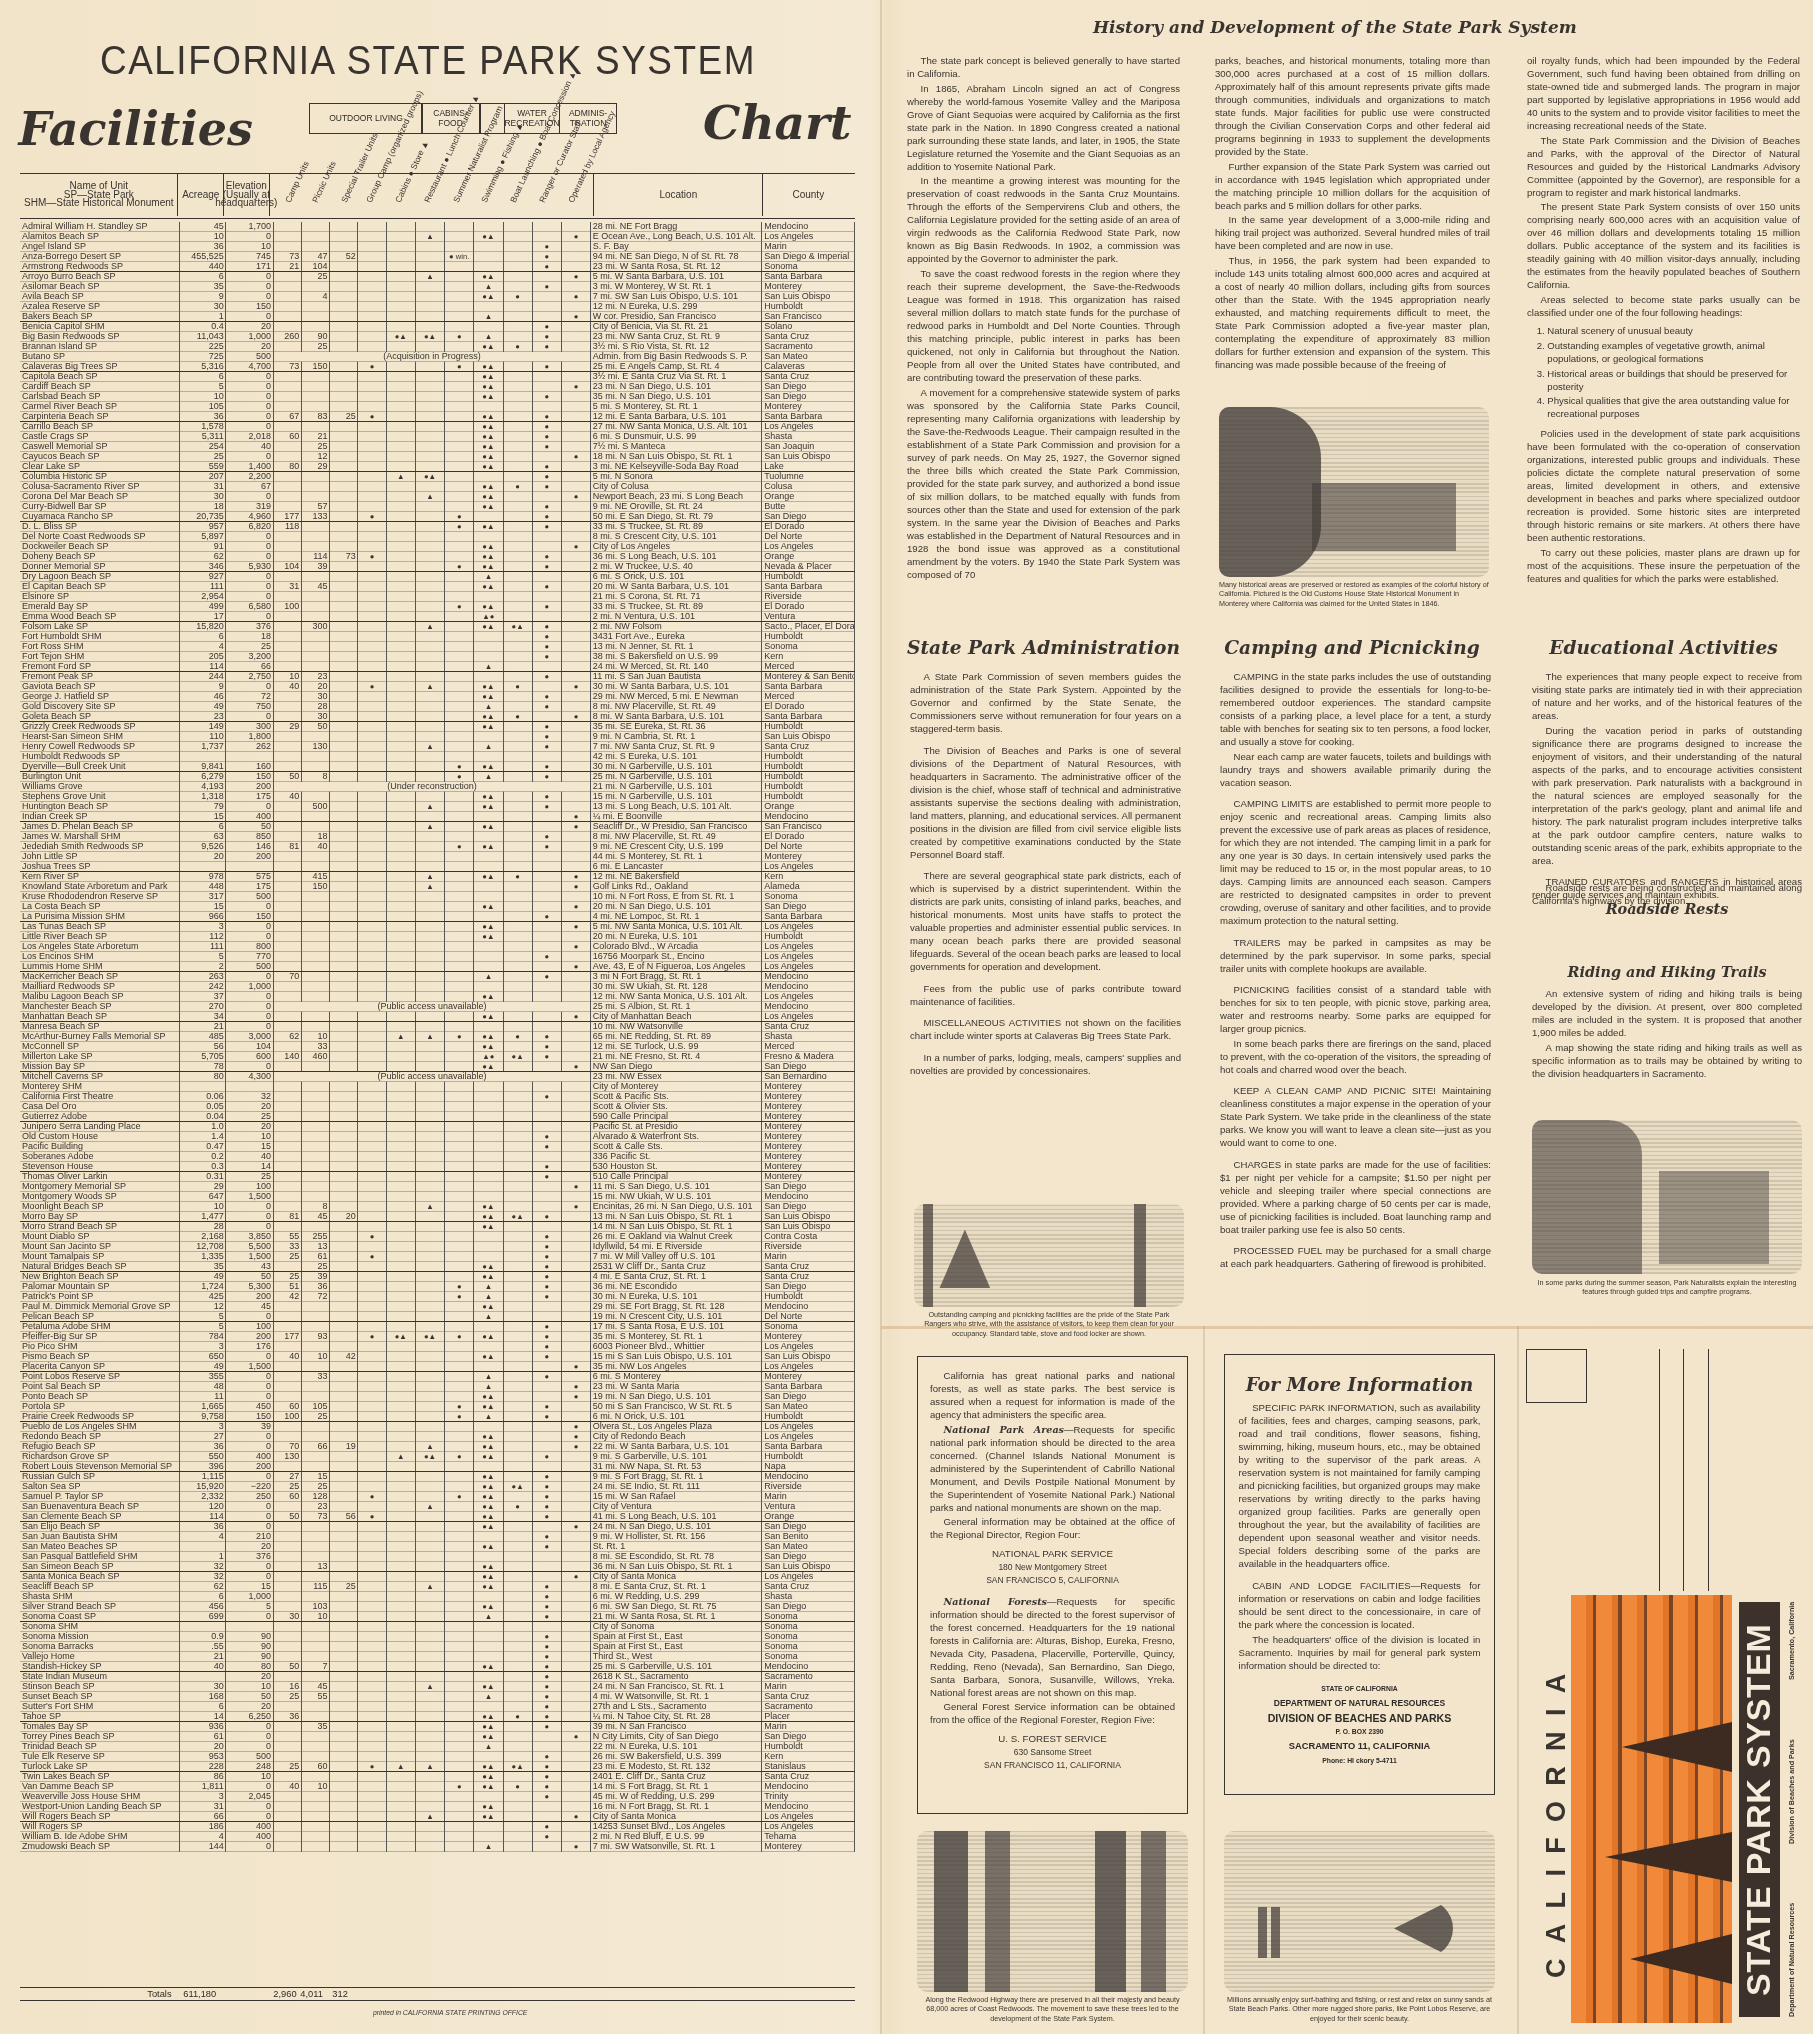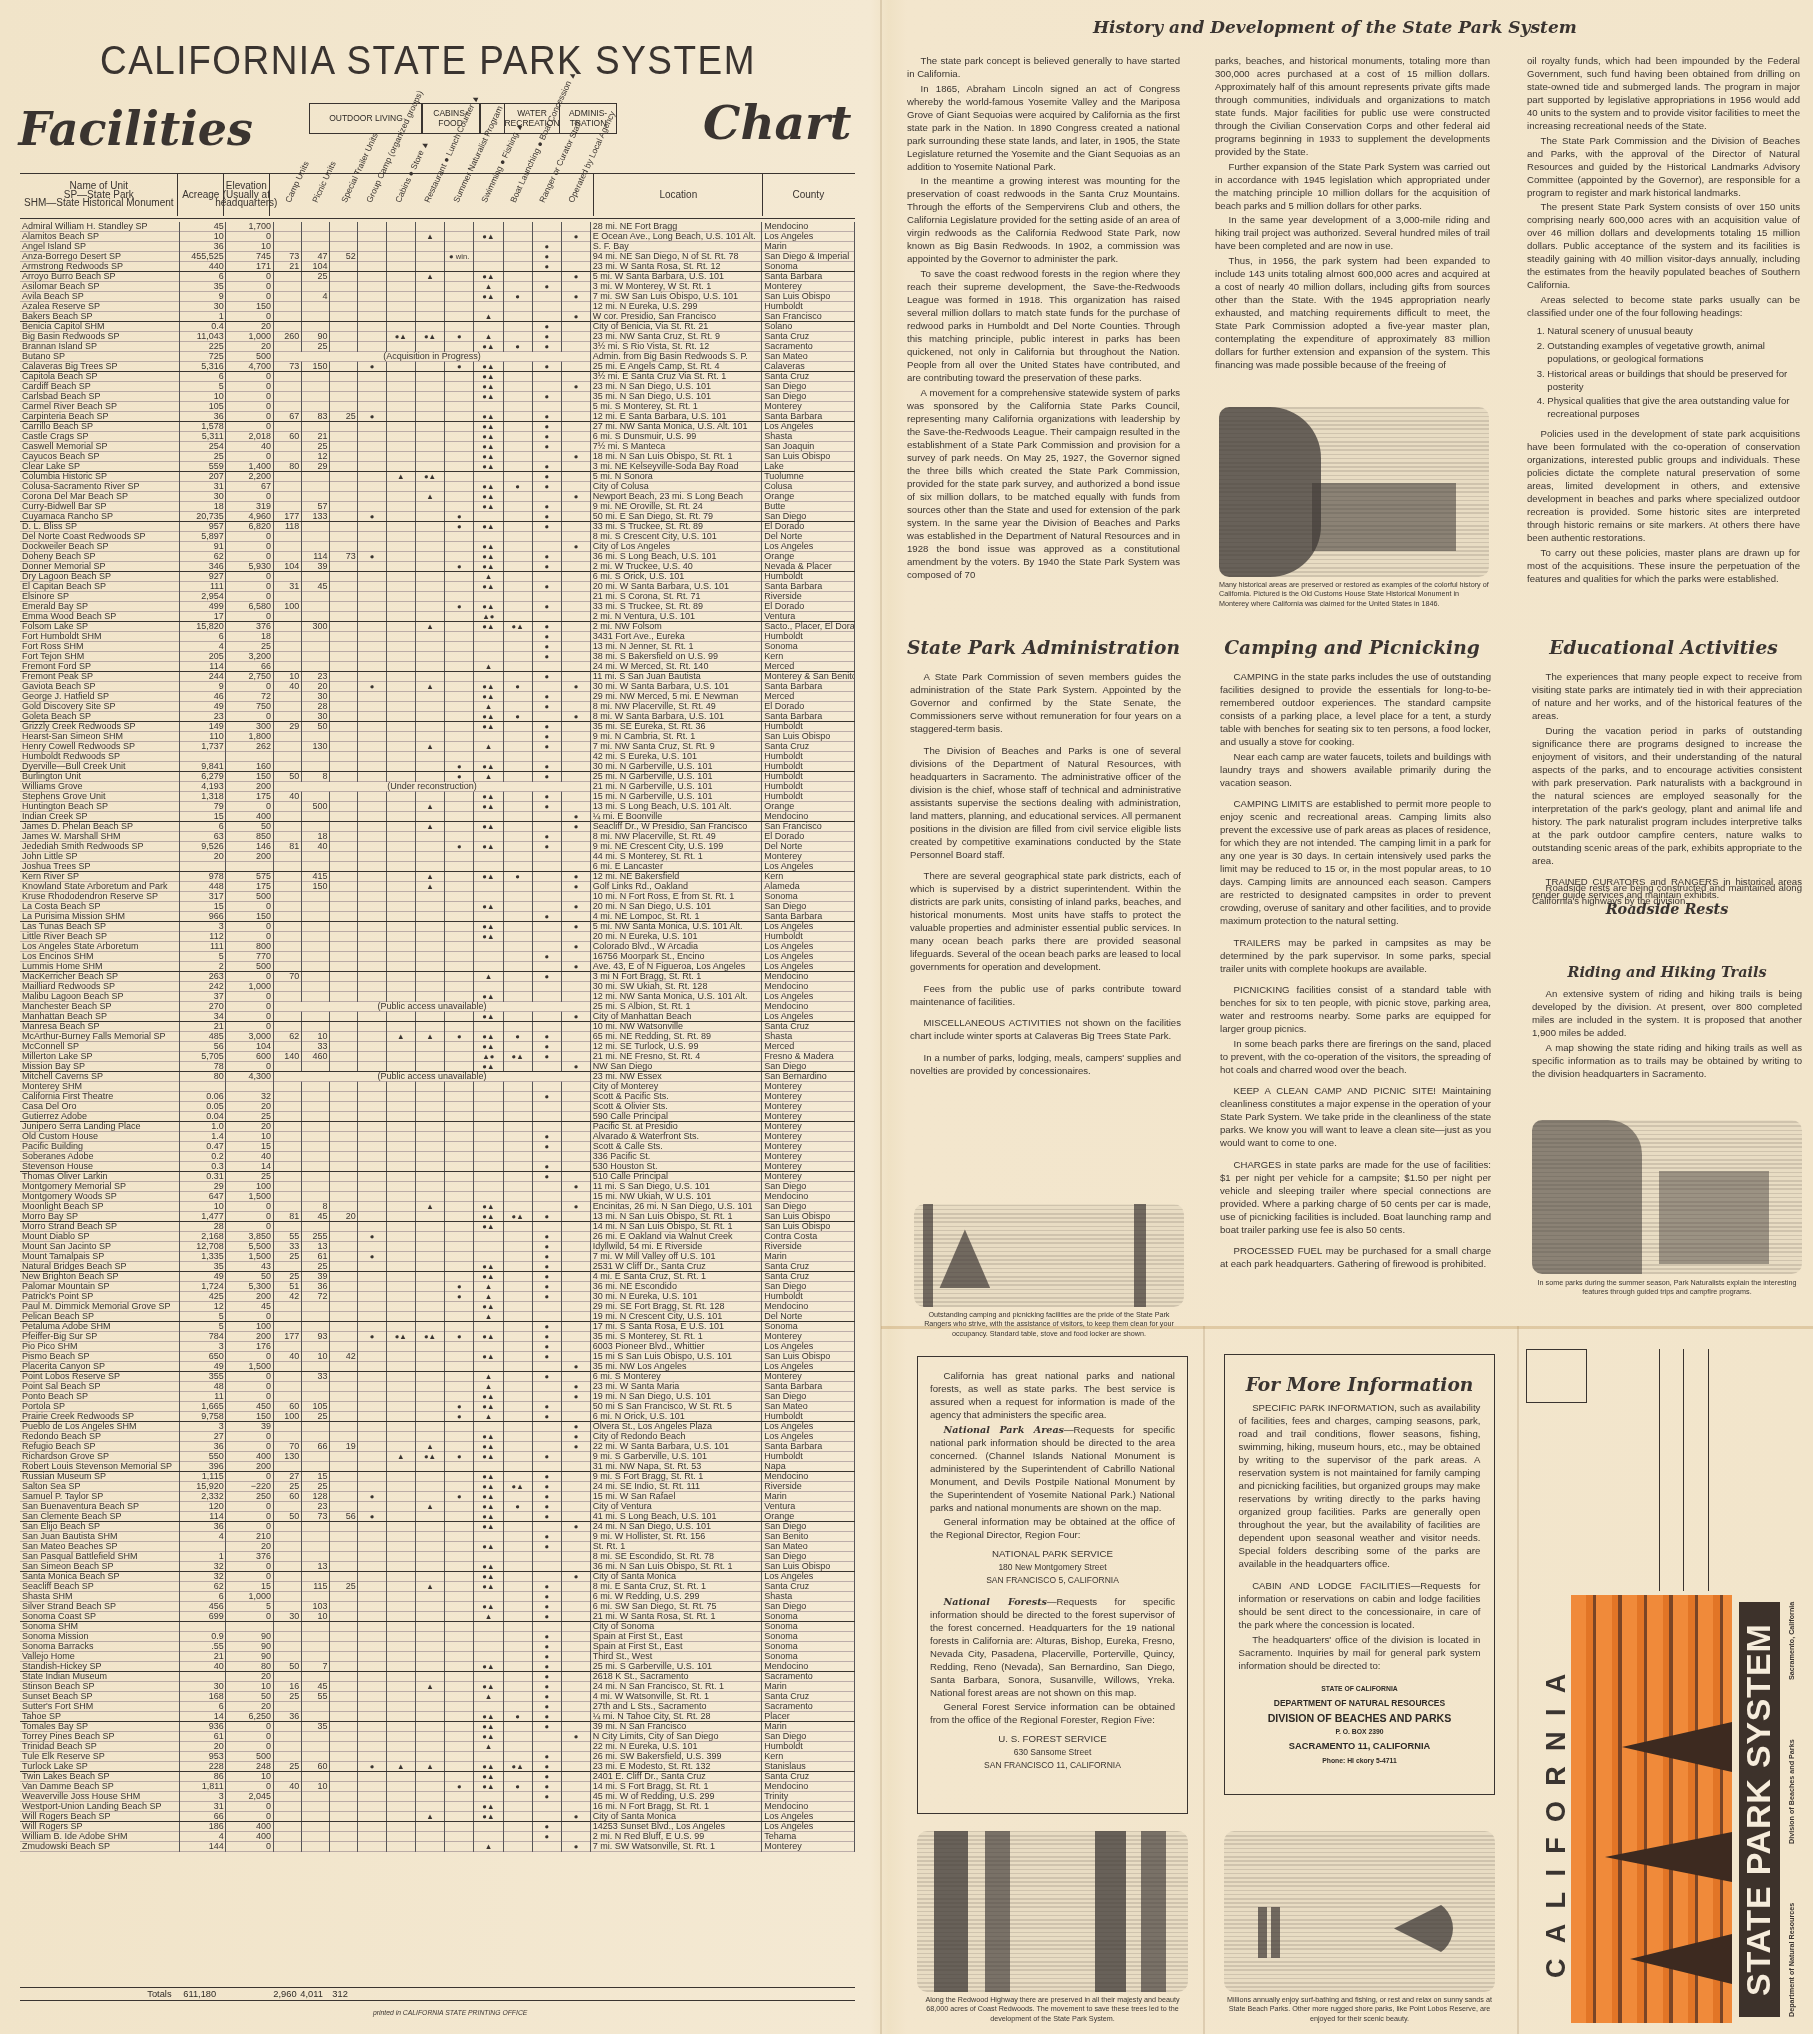--- a/index.html
+++ b/index.html
@@ -2321,21 +2321,21 @@
             <td class="fc"></td>
             <td class="fc"></td>
             <td class="fc"></td>
             <td class="fc"></td>
             <td class="fc"></td>
             <td class="fc"></td>
             <td>31 mi. NW Napa, St. Rt. 53</td>
             <td>Napa</td>
           </tr>
           <tr>
-            <td>Russian Museum SP</td>
+            <td>Russian Gulch SP</td>
             <td class="num">1,115</td>
             <td class="num">0</td>
             <td class="num">27</td>
             <td class="num">15</td>
             <td class="num"></td>
             <td class="fc"></td>
             <td class="fc"></td>
             <td class="fc"></td>
             <td class="fc"></td>
             <td class="fc">●▲</td>

